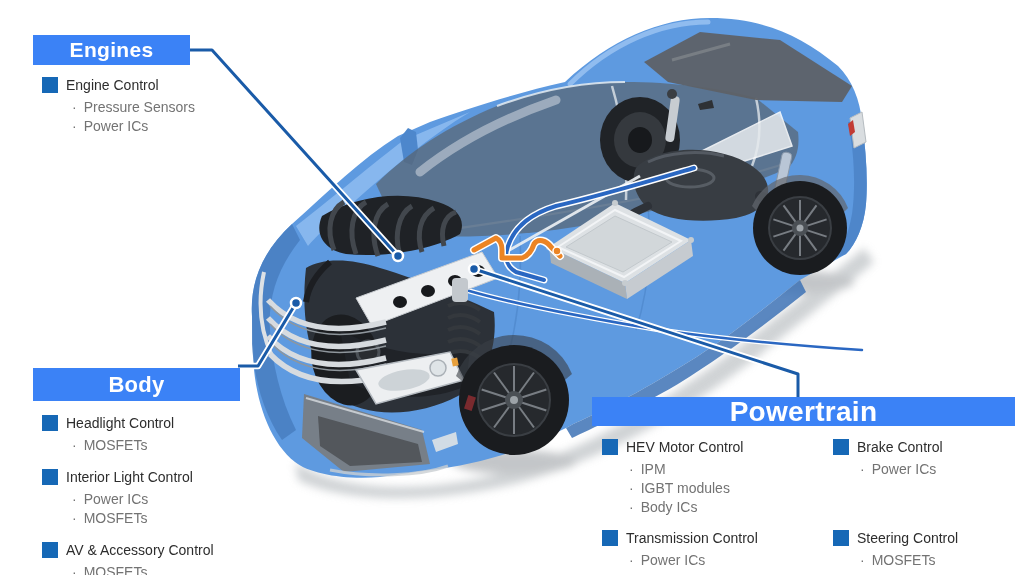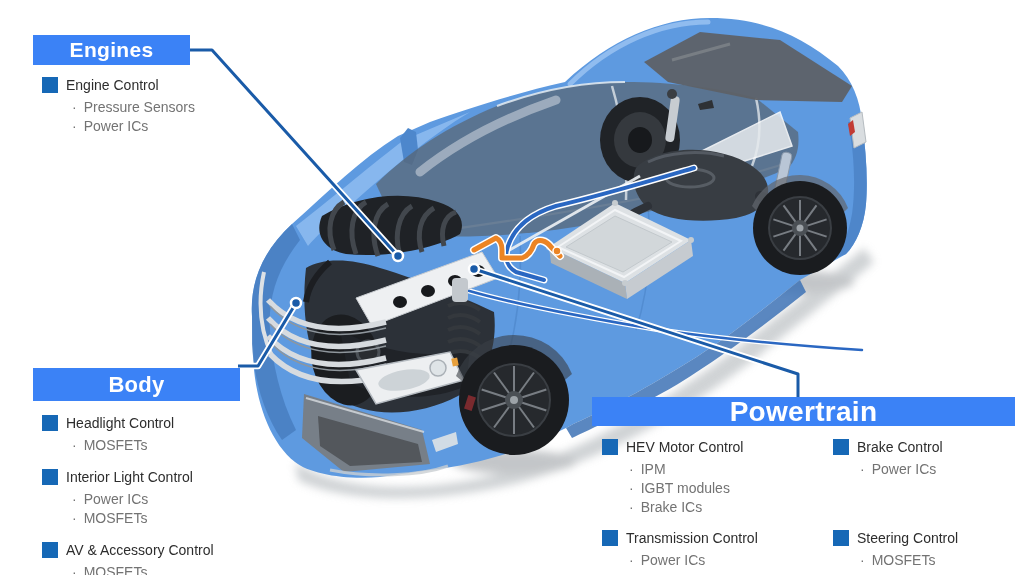--- a/index.html
+++ b/index.html
@@ -300,21 +300,21 @@
     <div class="grid">
       <div class="items">
         <div class="item">
           <div class="irow">
             <span class="sq"></span>
             <span class="ilabel">HEV Motor Control</span>
           </div>
           <div class="parts">
             <div class="part">IPM</div>
             <div class="part">IGBT modules</div>
-            <div class="part">Brake ICs</div>
+            <div class="part">Body ICs</div>
           </div>
         </div>
       </div>
       <div class="items">
         <div class="item">
           <div class="irow">
             <span class="sq"></span>
             <span class="ilabel">Brake Control</span>
           </div>
           <div class="parts">

